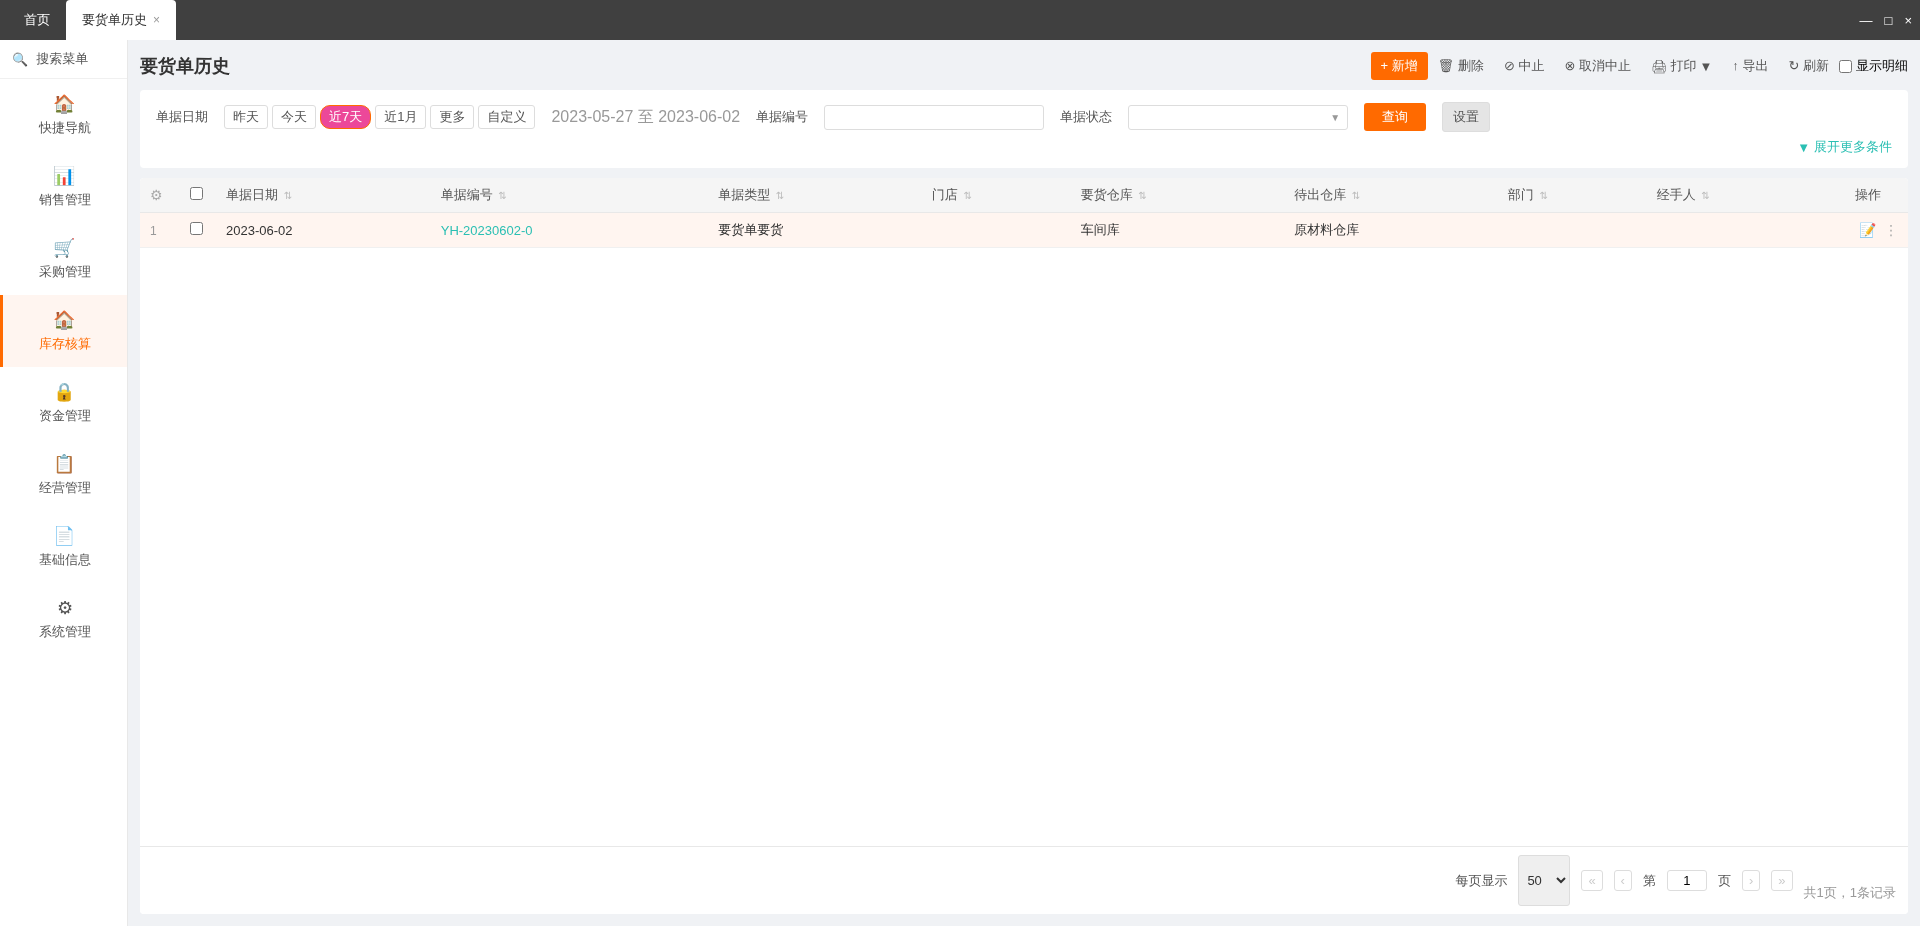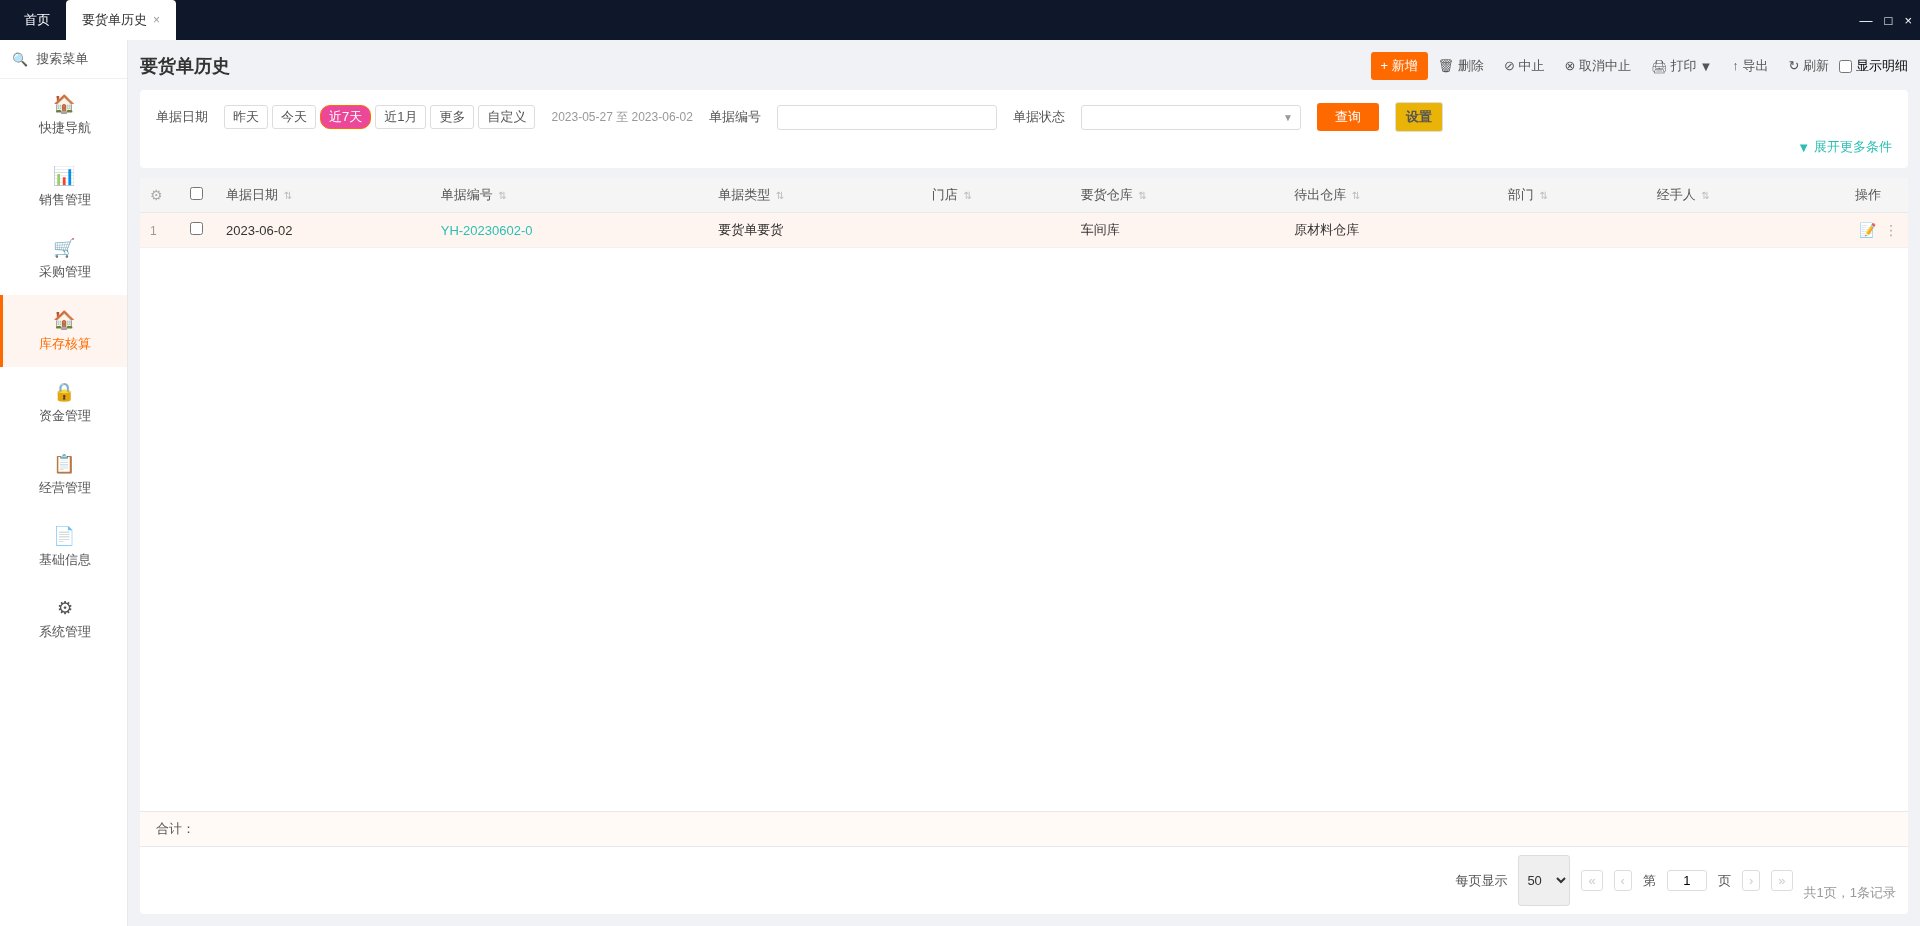--- a/index.html
+++ b/index.html
@@ -1,20 +1,20 @@
 <!DOCTYPE html>
 <html><head>
   <meta charset="utf-8">
   <style>
     * { box-sizing: border-box; margin: 0; padding: 0; font-family: 'Microsoft YaHei', Arial, sans-serif; font-size: 13px; }
     body { display: flex; flex-direction: column; height: 926px; overflow: hidden; background: #f0f2f5; }
 
     
     .top-nav {
-      background: #0f172a;
+      background: #404040;
       height: 40px;
       display: flex;
       align-items: center;
       padding: 0 8px;
       flex-shrink: 0;
     }
     .top-nav .tab {
       height: 40px;
       display: flex;
       align-items: center;
@@ -115,22 +115,21 @@
       color: #555;
       font-size: 13px;
       border-radius: 3px;
     }
     .toolbar-btn.primary {
       background: #ff6a00;
       color: #fff;
     }
     .toolbar-btn.outline {
       border: 1px solid #ddd;
-      background: #eab308;
-      font-weight: bold;
+      background: #e5e5e5;
     }
 
     
     .filter-area {
       background: #fff;
       border-radius: 4px;
       padding: 12px 16px;
       margin-bottom: 10px;
     }
     .filter-row {
@@ -159,21 +158,21 @@
       font-size: 13px;
     }
     .date-btn.active {
       background: #ec4899;
       color: #fff;
       border-color: #ff6a00;
       border-radius: 10px;
     }
     .date-range {
       color: #999;
-      font-size: 12px;
+      font-size: 16px;
     }
     .filter-input {
       border: 1px solid #ddd;
       border-radius: 3px;
       padding: 4px 8px;
       width: 200px;
       color: #333;
       outline: none;
     }
     .filter-select {
@@ -499,23 +498,20 @@
             <td></td>
             <td style="text-align:right;">
               <span class="action-icon" title="编辑">📝</span>
               <span class="action-icon" title="更多" style="margin-left:4px;">⋮</span>
             </td>
           </tr>
         </tbody>
       </table>
       <div style="flex:1;"></div>
 
-      <div class="table-footer">
-        <span>合计：</span>
-      </div>
 
       <div class="pagination">
         <span class="pagination-label">每页显示</span>
         <select class="page-size-select">
           <option>20</option>
           <option selected="">50</option>
           <option>100</option>
           <option>200</option>
         </select>
         <button class="page-btn disabled">«</button>

